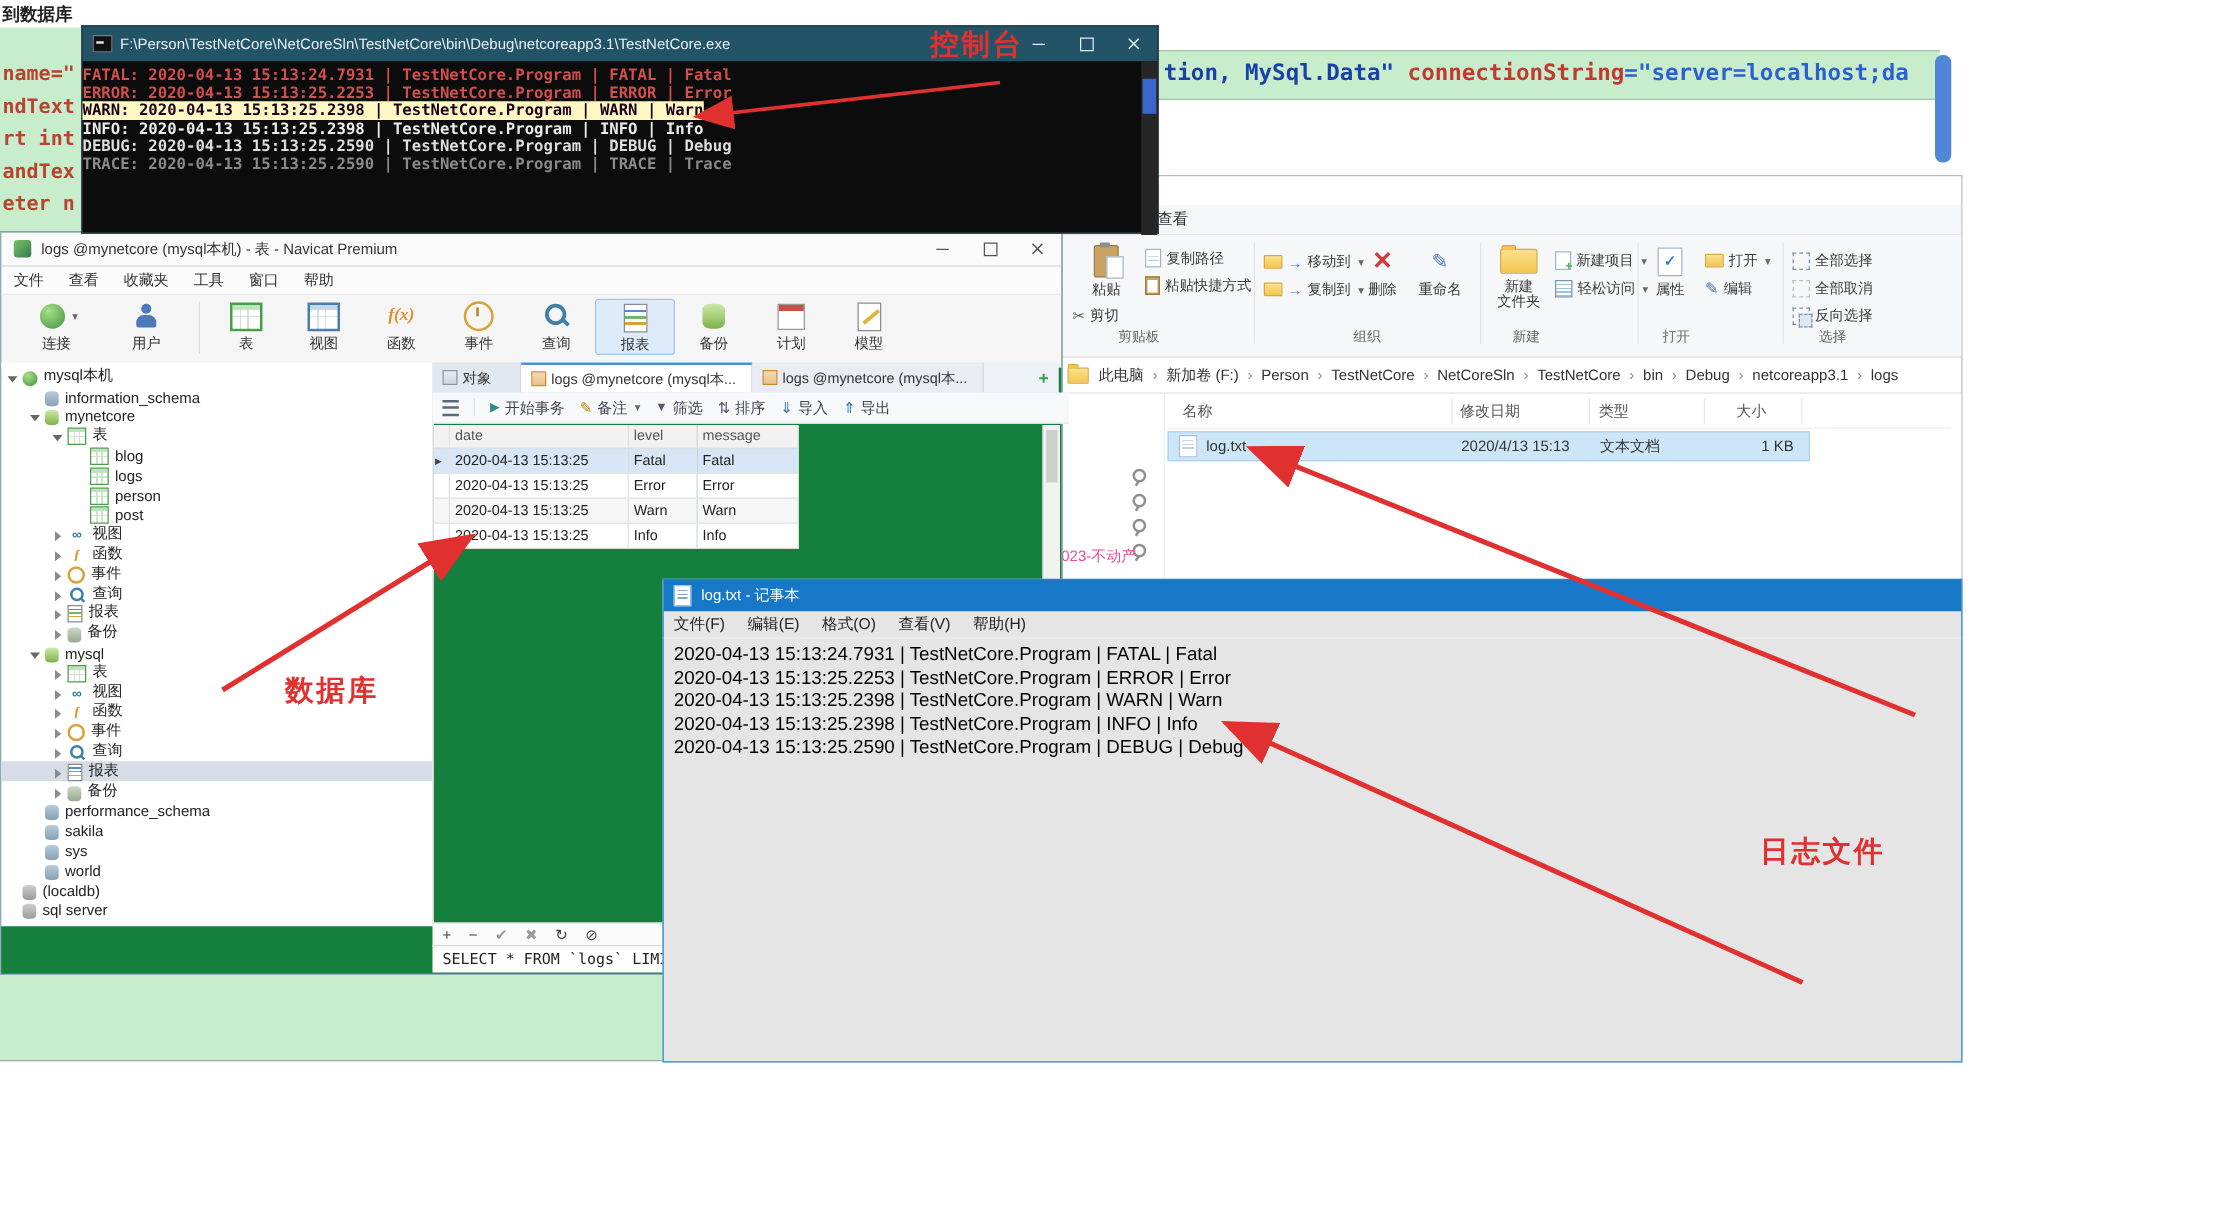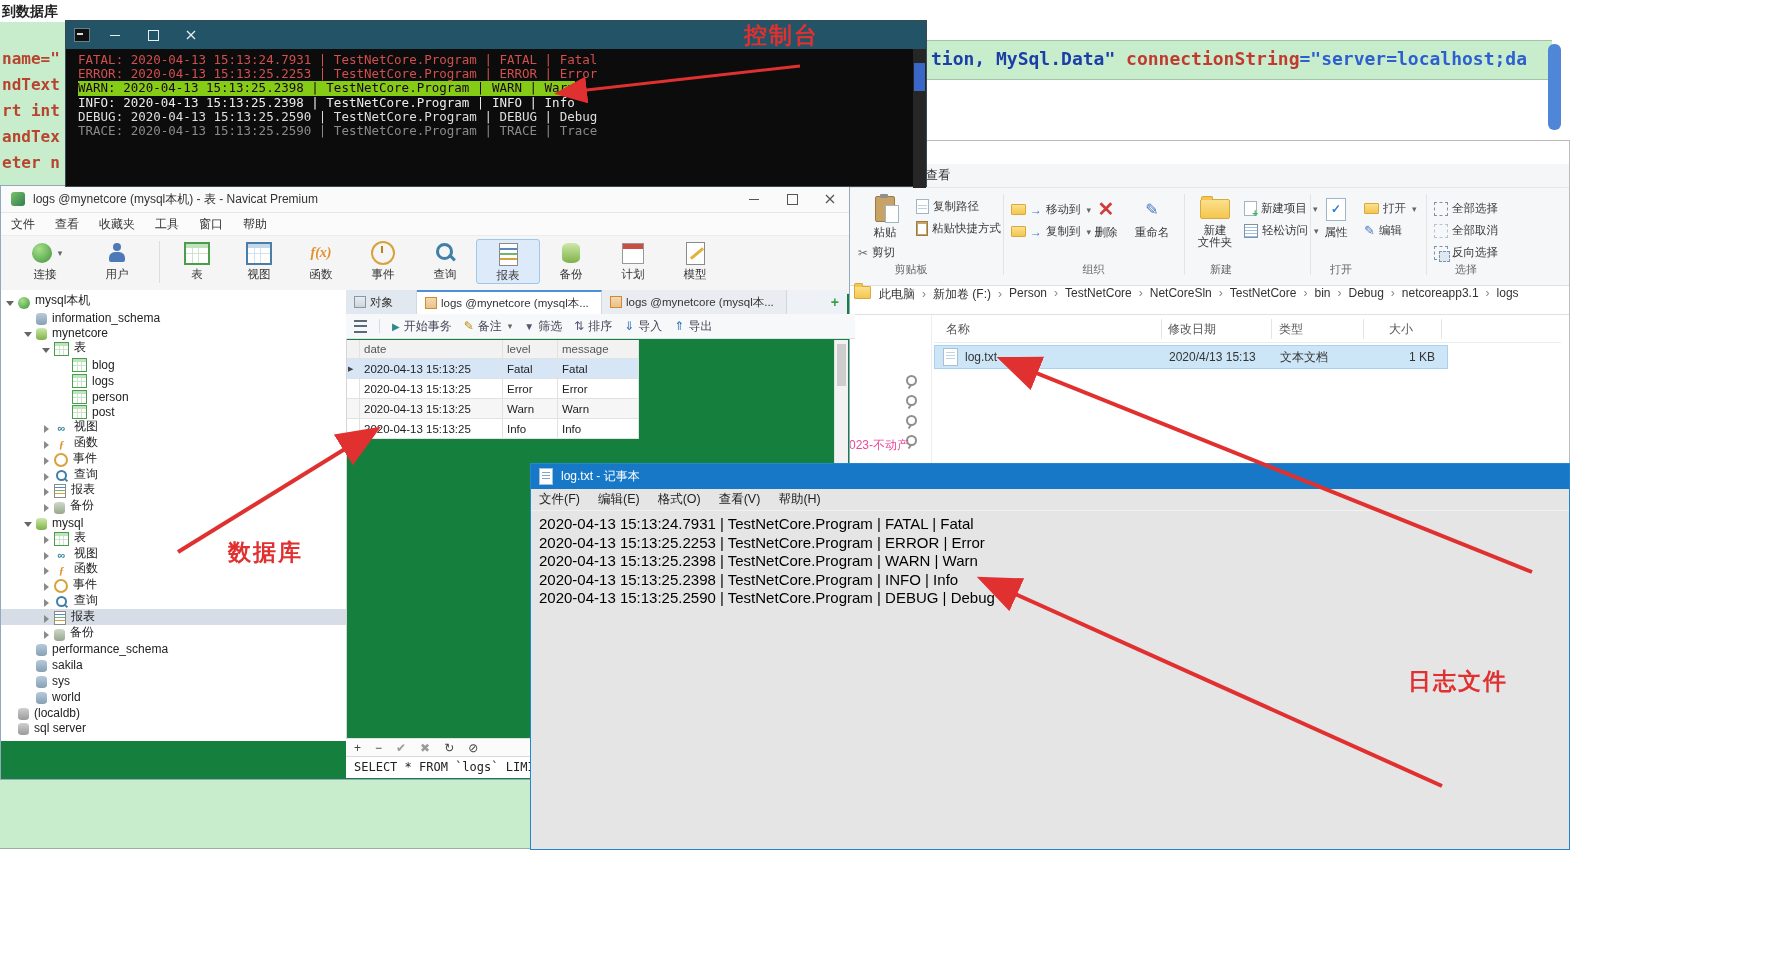--- a/index.html
+++ b/index.html
@@ -24,24 +24,24 @@
 
   
   #console{left:65px;top:20px;width:860px;height:165px;background:#0c0c0c;border:1px solid #3a4a52;z-index:4}
   #console .tbar{height:28px;background:#235366;display:flex;align-items:center;color:#e9f0f4;font-size:12px}
   .cmd-icon{width:14px;height:12px;background:#111;border:1px solid #6b7f8a;margin:0 6px 0 8px;position:relative;flex:0 0 auto}
   .cmd-icon::after{content:"";position:absolute;left:2px;top:4px;width:6px;height:2px;background:#ddd}
   #console .ctitle{white-space:nowrap;overflow:hidden;flex:1}
   .cbtn{width:38px;height:28px;display:flex;align-items:center;justify-content:center;flex:0 0 auto}
   .glyph-min{width:10px;height:1px;background:#e8eef2;display:block}
   .glyph-max{width:9px;height:9px;border:1px solid #e8eef2;display:block}
-  #console .cbody{position:relative;height:135px;padding:4px 0 0 12px;
-    font-family:"DejaVu Sans Mono",monospace;font-size:12.5px;font-weight:normal;line-height:14.2px;white-space:nowrap}
+  #console .cbody{position:relative;height:135px;padding:4px 0 0 0;
+    font-family:"DejaVu Sans Mono",monospace;font-size:12.5px;font-weight:bold;line-height:14.2px;white-space:nowrap}
   .cl-fatal,.cl-error{color:#d14f4f}
-  .cl-warn{color:#1c001c;background:#84cc16;display:inline-block}
+  .cl-warn{color:#1c001c;background:#fef9c3;display:inline-block}
   .cl-info{color:#ececec}
   .cl-debug{color:#dedede}
   .cl-trace{color:#8a8a8a}
   .cscroll{position:absolute;right:0;top:0;bottom:0;width:13px;background:#262626}
   .cthumb{position:absolute;left:1px;top:14px;width:11px;height:28px;background:#3a66c8}
 
   
   #navicat{left:0;top:185px;width:848px;height:593px;background:#15803d;border:1px solid #93a9bd;z-index:3;font-size:12px}
   .nv-title{height:26px;display:flex;align-items:center;background:#fafafa;border-bottom:1px solid #e6e6e6}
   .nv-appicon{width:14px;height:14px;border-radius:3px;margin:0 8px 0 10px;
@@ -178,21 +178,21 @@
   .xi-newdoc::after{content:"+";position:absolute;right:-2px;bottom:-4px;color:#3fae4c;font-size:10px;font-weight:bold}
   .xi-clip-sm{width:10px;height:13px;background:#c9a265;border:1px solid #9a7b45;position:relative;flex:0 0 auto}
   .xi-clip-sm::after{content:"";position:absolute;left:1px;top:2px;right:1px;bottom:1px;background:#fff}
   .xi-scis{color:#666;font-size:12px;font-style:normal}
   .xi-list{width:12px;height:12px;border:1px solid #7f93a8;background:repeating-linear-gradient(#fff 0 2px,#9fc0dc 2px 3px);flex:0 0 auto}
   .xi-sel{width:12px;height:12px;border:1px dashed #7f93a8;flex:0 0 auto}
   .xi-sel.none{border-color:#b5c2cf}
   .xi-inv{width:12px;height:12px;border:1px dashed #7f93a8;position:relative;flex:0 0 auto}
   .xi-inv::before{content:"";position:absolute;left:4px;top:4px;width:9px;height:9px;background:#dde8f2;border:1px dashed #7f93a8}
   .xi-pencil{color:#4a78c4;font-size:13px;font-style:normal}
-  #ex-addr{height:28px;border-bottom:1px solid #e0e0e0;display:flex;align-items:flex-start;padding-left:88px;color:#333}
+  #ex-addr{height:28px;border-bottom:1px solid #e0e0e0;display:flex;align-items:center;padding-left:88px;color:#333}
   .crumb{white-space:nowrap}
   .crumb::after{content:"›";margin:0 7px;color:#888}
   .crumb:last-child::after{content:""}
   #ex-files{position:relative;height:151px;background:#fff}
   .navline{position:absolute;left:165px;top:0;bottom:0;width:1px;background:#eee}
   .pin{position:absolute;width:7px;height:7px;border:2px solid #8f8f8f;border-radius:50%}
   .pin::after{content:"";position:absolute;left:1px;top:7px;width:2px;height:5px;background:#8f8f8f;transform:rotate(35deg)}
   .hdr{position:absolute;top:6px;font-size:12px;color:#555;white-space:nowrap}
   .hsep{position:absolute;top:4px;height:20px;width:1px;background:#e5e5e5}
   .hline{position:absolute;left:168px;right:8px;top:27px;height:1px;background:#ededed}
@@ -718,20 +718,21 @@
       <span class="dim">✖</span>
       <span>↻</span>
       <span>⊘</span>
     </div>
     <div id="nv-sqlbar">SELECT * FROM `logs` LIMIT 0, 100</div>
   </div>
 
   <div class="abs" id="console">
     <div class="tbar">
       <span class="cmd-icon"></span>
+      <span class="ctitle">F:\Person\TestNetCore\NetCoreSln\TestNetCore\bin\Debug\netcoreapp3.1\TestNetCore.exe</span>
       <span class="cbtn">
           <span class="glyph-min"></span>
         </span>
       <span class="cbtn">
           <span class="glyph-max"></span>
         </span>
       <span class="cbtn">
           <svg width="10" height="10" viewBox="0 0 10 10">
             <path d="M1 1 L9 9 M9 1 L1 9" stroke="#e8eef2" stroke-width="1.3" fill="none"></path>
           </svg>

